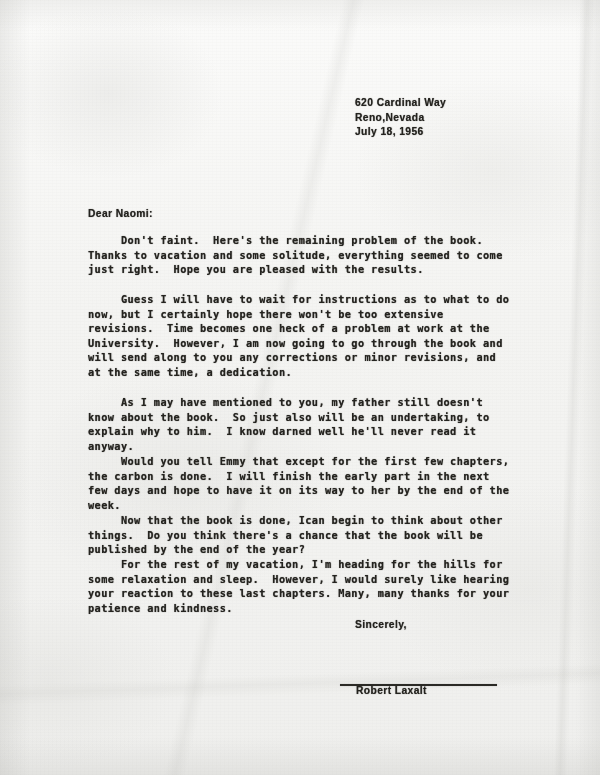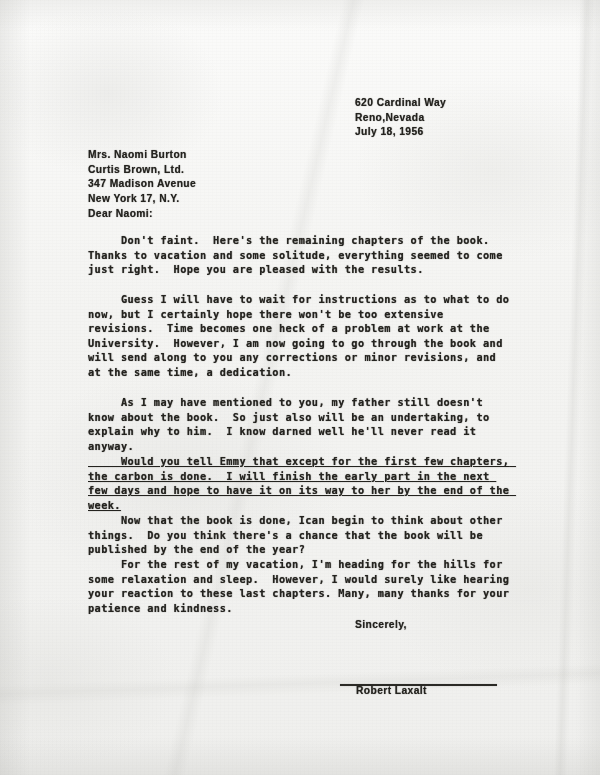--- a/index.html
+++ b/index.html
@@ -80,21 +80,21 @@
     white-space: pre-wrap;
     font-weight: 700;
     text-shadow:
       0 0 0.9px rgba(40,38,34,0.55),
       0.4px 0.3px 0.7px rgba(60,58,52,0.30);
   }
 
   #para-1 { top: 234px; }
   #para-2 { top: 293px; }
   #para-3 { top: 396px; }
-  #para-4 { top: 455px; text-decoration: underline; }
+  #para-4 { top: 455px; }
   #para-5 { top: 514px; }
   #para-6 { top: 558px; }
 
   #closing { left: 355px; top: 618px; }
 
   #signature-rule {
     position: absolute;
     left: 340px;
     top: 684px;
     width: 157px;
@@ -113,28 +113,24 @@
 
 <div id="page">
 
   <div id="grain"></div>
   <div id="edge-shade"></div>
 
   <div class="typed" id="letterhead">620 Cardinal Way
 Reno,Nevada
 July 18, 1956</div>
 
-  <div class="typed" id="recipient">Mrs. Naomi Burton
-Curtis Brown, Ltd.
-347 Madison Avenue
-New York 17, N.Y.</div>
 
   <div class="typed" id="salutation">Dear Naomi:</div>
 
-  <div class="para" id="para-1">     Don't faint.  Here's the remaining chapters of the book.  Thanks to vacation and some solitude, everything seemed to come just right.  Hope you are pleased with the results.</div>
+  <div class="para" id="para-1">     Don't faint.  Here's the remaining problem of the book.  Thanks to vacation and some solitude, everything seemed to come just right.  Hope you are pleased with the results.</div>
 
   <div class="para" id="para-2">     Guess I will have to wait for instructions as to what to do now, but I certainly hope there won't be too extensive revisions.  Time becomes one heck of a problem at work at the University.  However, I am now going to go through the book and will send along to you any corrections or minor revisions, and at the same time, a dedication.</div>
 
   <div class="para" id="para-3">     As I may have mentioned to you, my father still doesn't know about the book.  So just also will be an undertaking, to explain why to him.  I know darned well he'll never read it anyway.</div>
 
   <div class="para" id="para-4">     Would you tell Emmy that except for the first few chapters, the carbon is done.  I will finish the early part in the next few days and hope to have it on its way to her by the end of the week.</div>
 
   <div class="para" id="para-5">     Now that the book is done, Ican begin to think about other things.  Do you think there's a chance that the book will be published by the end of the year?</div>
 
   <div class="para" id="para-6">     For the rest of my vacation, I'm heading for the hills for some relaxation and sleep.  However, I would surely like hearing your reaction to these last chapters. Many, many thanks for your patience and kindness.</div>

